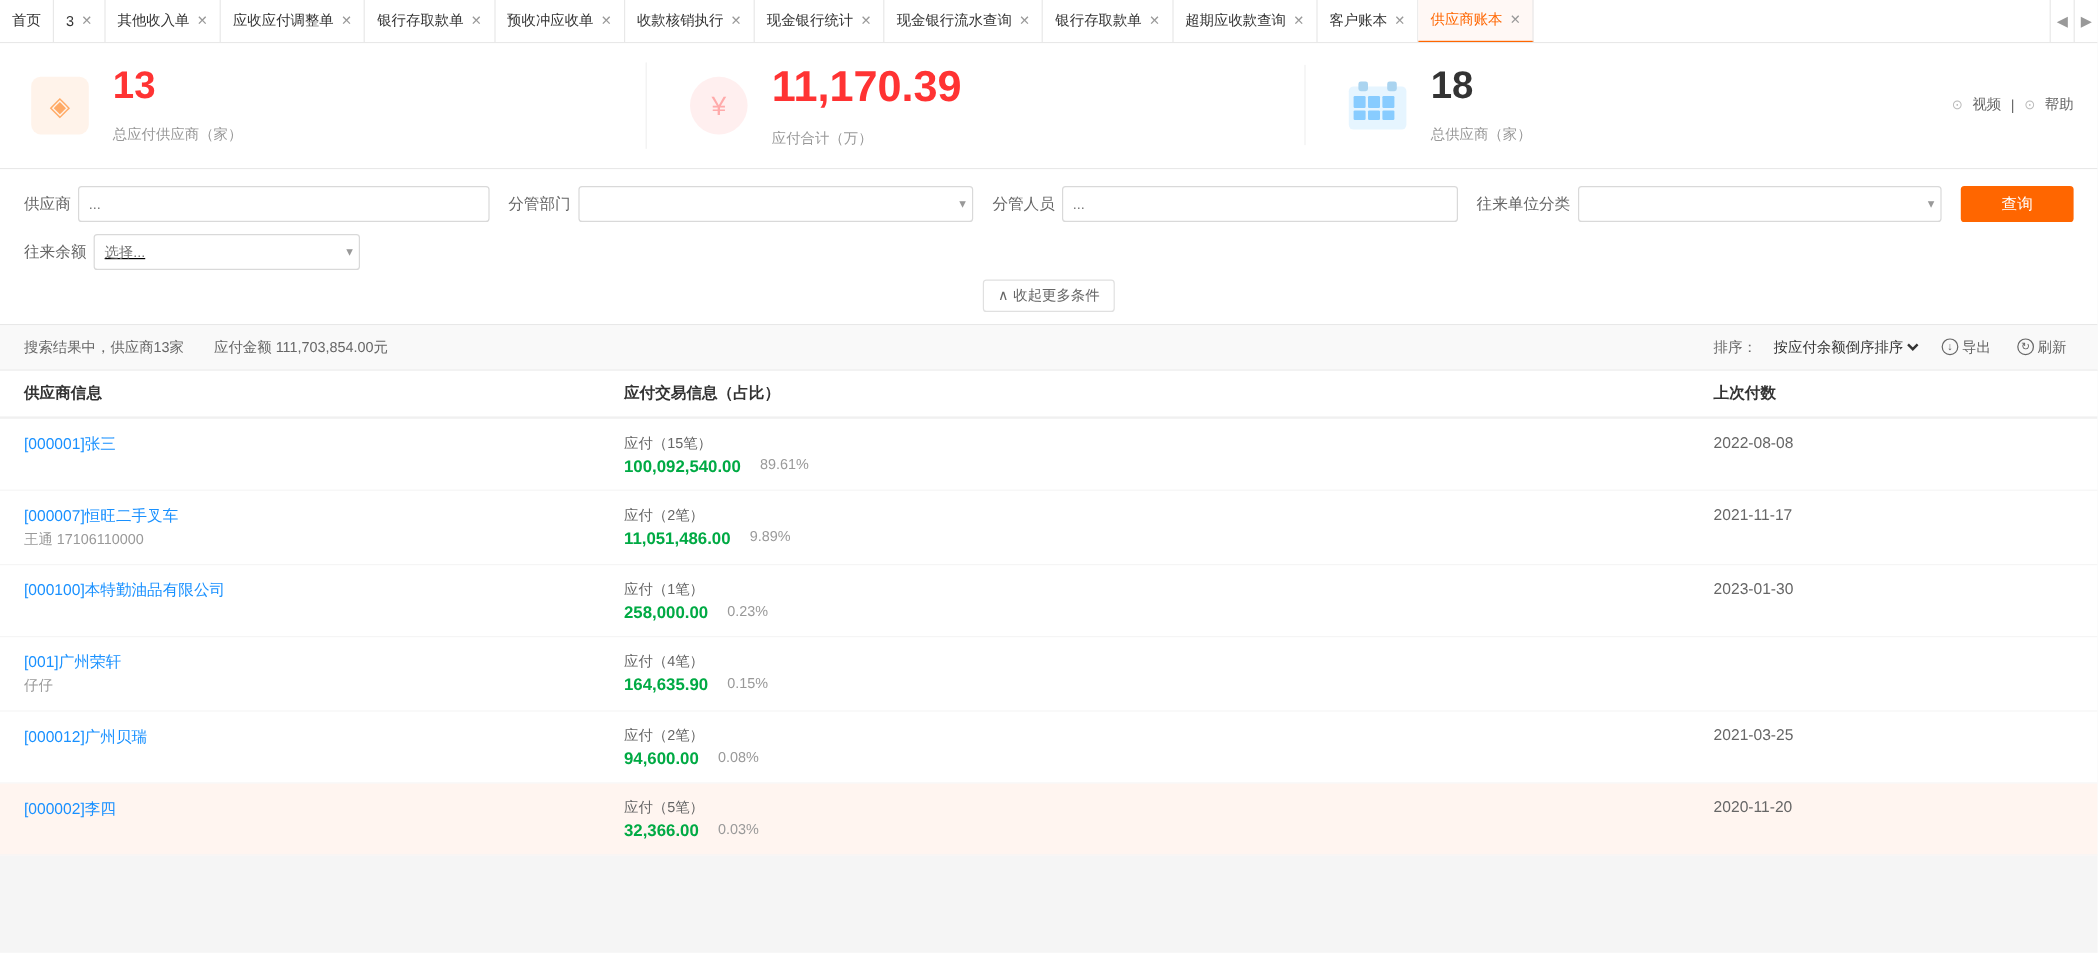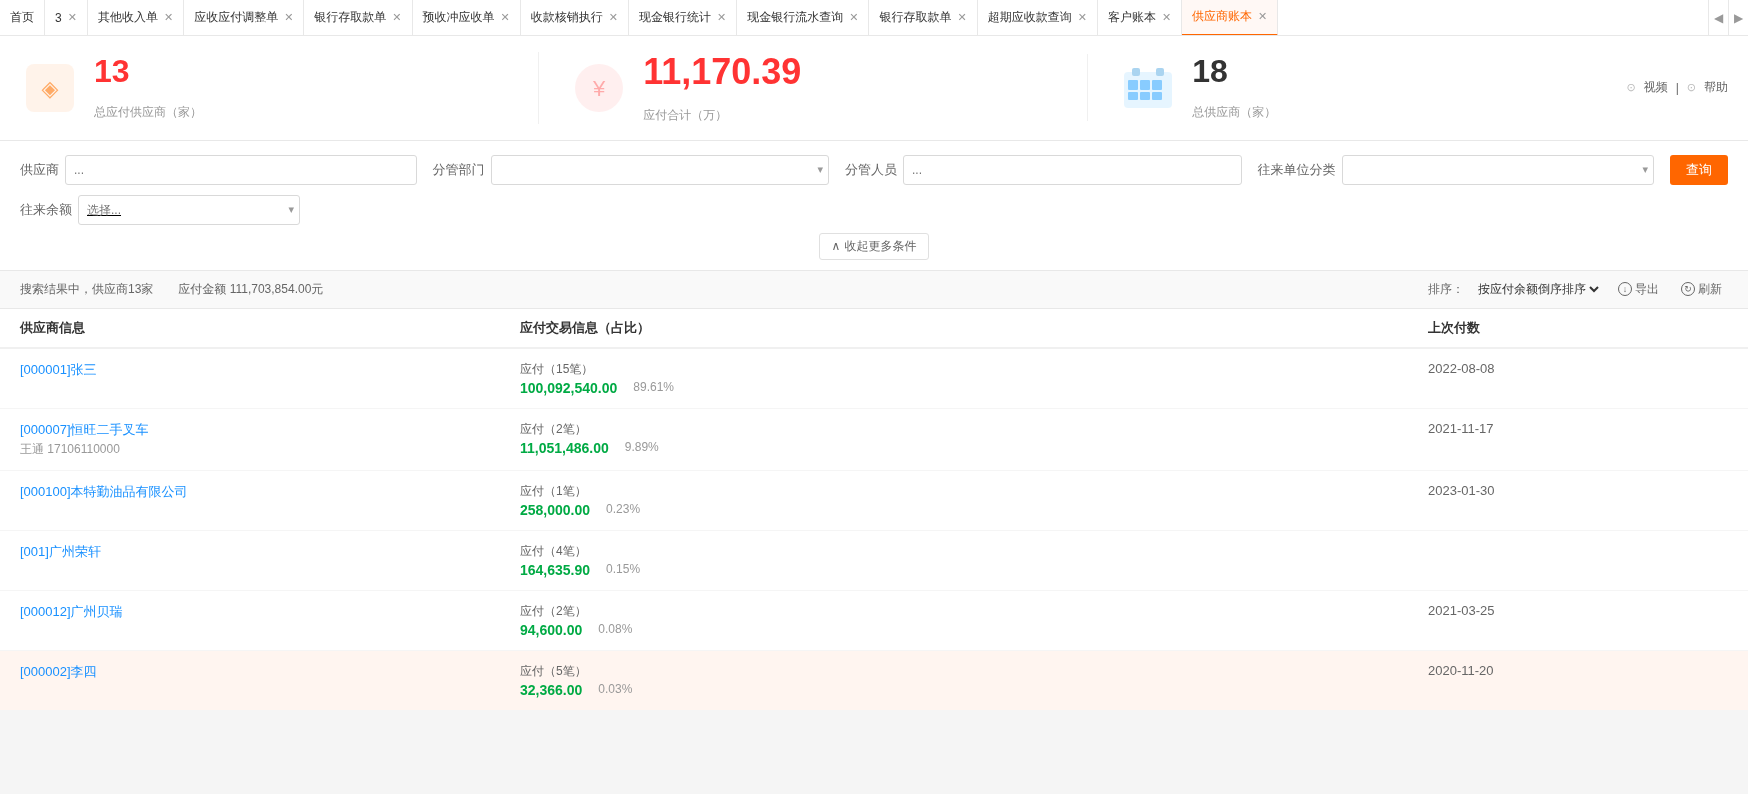--- a/index.html
+++ b/index.html
@@ -29,21 +29,21 @@
 
     
     .filter-section { background: #fff; padding: 14px 20px 10px; border-bottom: 1px solid #e8e8e8; }
     .filter-row { display: flex; align-items: center; gap: 16px; margin-bottom: 10px; }
     .filter-item { display: flex; align-items: center; gap: 6px; flex: 1; justify-content: space-between; }
     .filter-label { font-size: 13px; color: #666; white-space: nowrap; }
     .filter-input { flex: 1; height: 30px; border: 1px solid #d9d9d9; border-radius: 3px; padding: 0 8px; font-size: 12px; color: #333; outline: none; }
     .select-wrapper { flex: 1; position: relative; display: flex; align-items: center; }
     .select-wrapper input { width: 100%; height: 30px; border: 1px solid #d9d9d9; border-radius: 3px; padding: 0 24px 0 8px; font-size: 12px; outline: none; text-decoration: underline; }
     .select-wrapper .caret { position: absolute; right: 6px; color: #999; font-size: 11px; pointer-events: none; }
-    .search-btn { background: #ff6600; color: #fff; border: none; border-radius: 3px; padding: 0 16px; height: 30px; font-size: 13px; cursor: pointer; white-space: nowrap; }
+    .search-btn { background: #ff6600; color: #fff; border: none; border-radius: 3px; padding: 0 34px; height: 30px; font-size: 13px; cursor: pointer; white-space: nowrap; }
     .filter-row2 { display: flex; align-items: center; gap: 16px; }
     .collapse-btn { display: flex; align-items: center; justify-content: center; gap: 4px; color: #666; font-size: 12px; cursor: pointer; padding: 4px 12px; border: 1px solid #e0e0e0; border-radius: 3px; background: #fff; margin: 6px auto 0; width: fit-content; }
 
     
     .results-bar { display: flex; align-items: center; justify-content: space-between; padding: 8px 20px; background: #f9f9f9; border-bottom: 1px solid #e8e8e8; font-size: 12px; color: #666; }
     .results-bar .result-info { display: flex; gap: 25px; align-items: center; }
     .results-bar .actions { display: flex; align-items: center; gap: 10px; }
     .sort-label { color: #666; }
     .sort-select { border: none; background: transparent; color: #333; font-size: 12px; cursor: pointer; outline: none; }
     .action-btn { display: flex; align-items: center; gap: 3px; cursor: pointer; color: #666; font-size: 12px; padding: 2px 6px; border-radius: 3px; }
@@ -301,20 +301,21 @@
       </div>
     </div>
     <div>
       <span class="last-pay-date">2023-01-30</span>
     </div>
   </div>
 
   <div class="table-row">
     <div>
       <div class="supplier-name">[001]广州荣轩</div>
+      <div class="supplier-sub">仔仔</div>
     </div>
     <div>
       <div class="payable-label">应付（4笔）</div>
       <div style="display:flex;align-items:center;">
         <span class="payable-amount">164,635.90</span>
         <span class="payable-pct">0.15%</span>
       </div>
     </div>
     <div>
       <span class="last-pay-date"></span>

